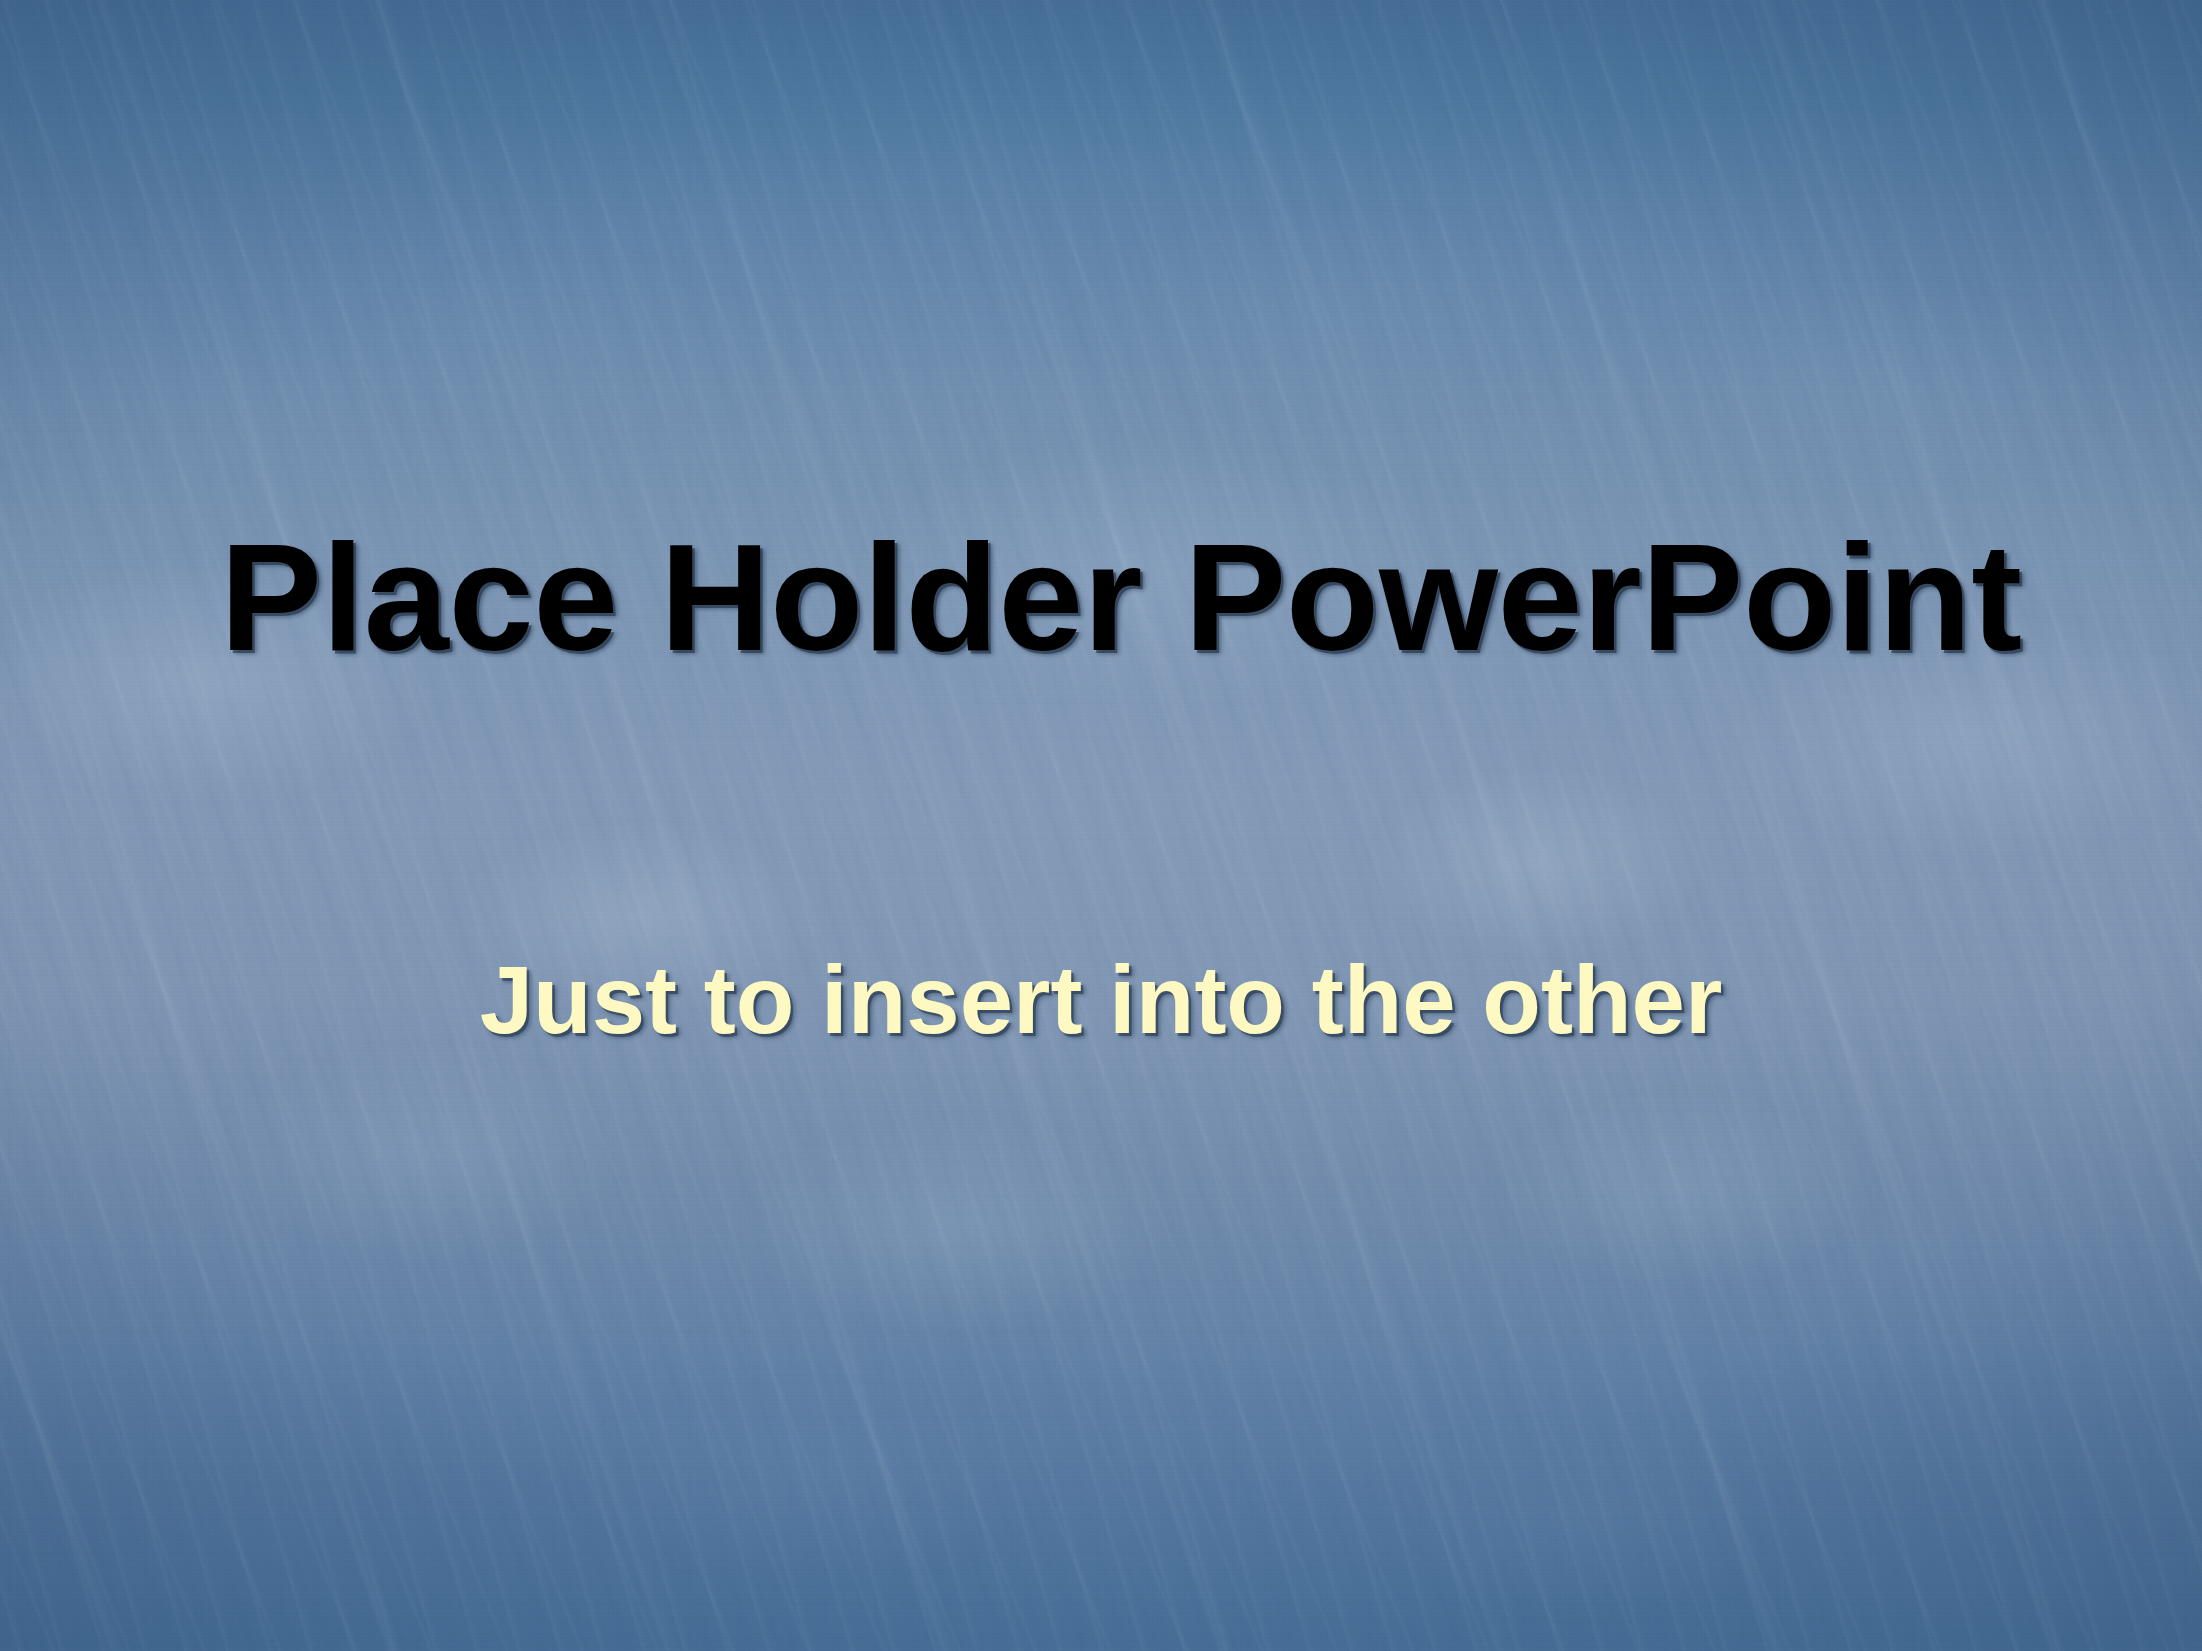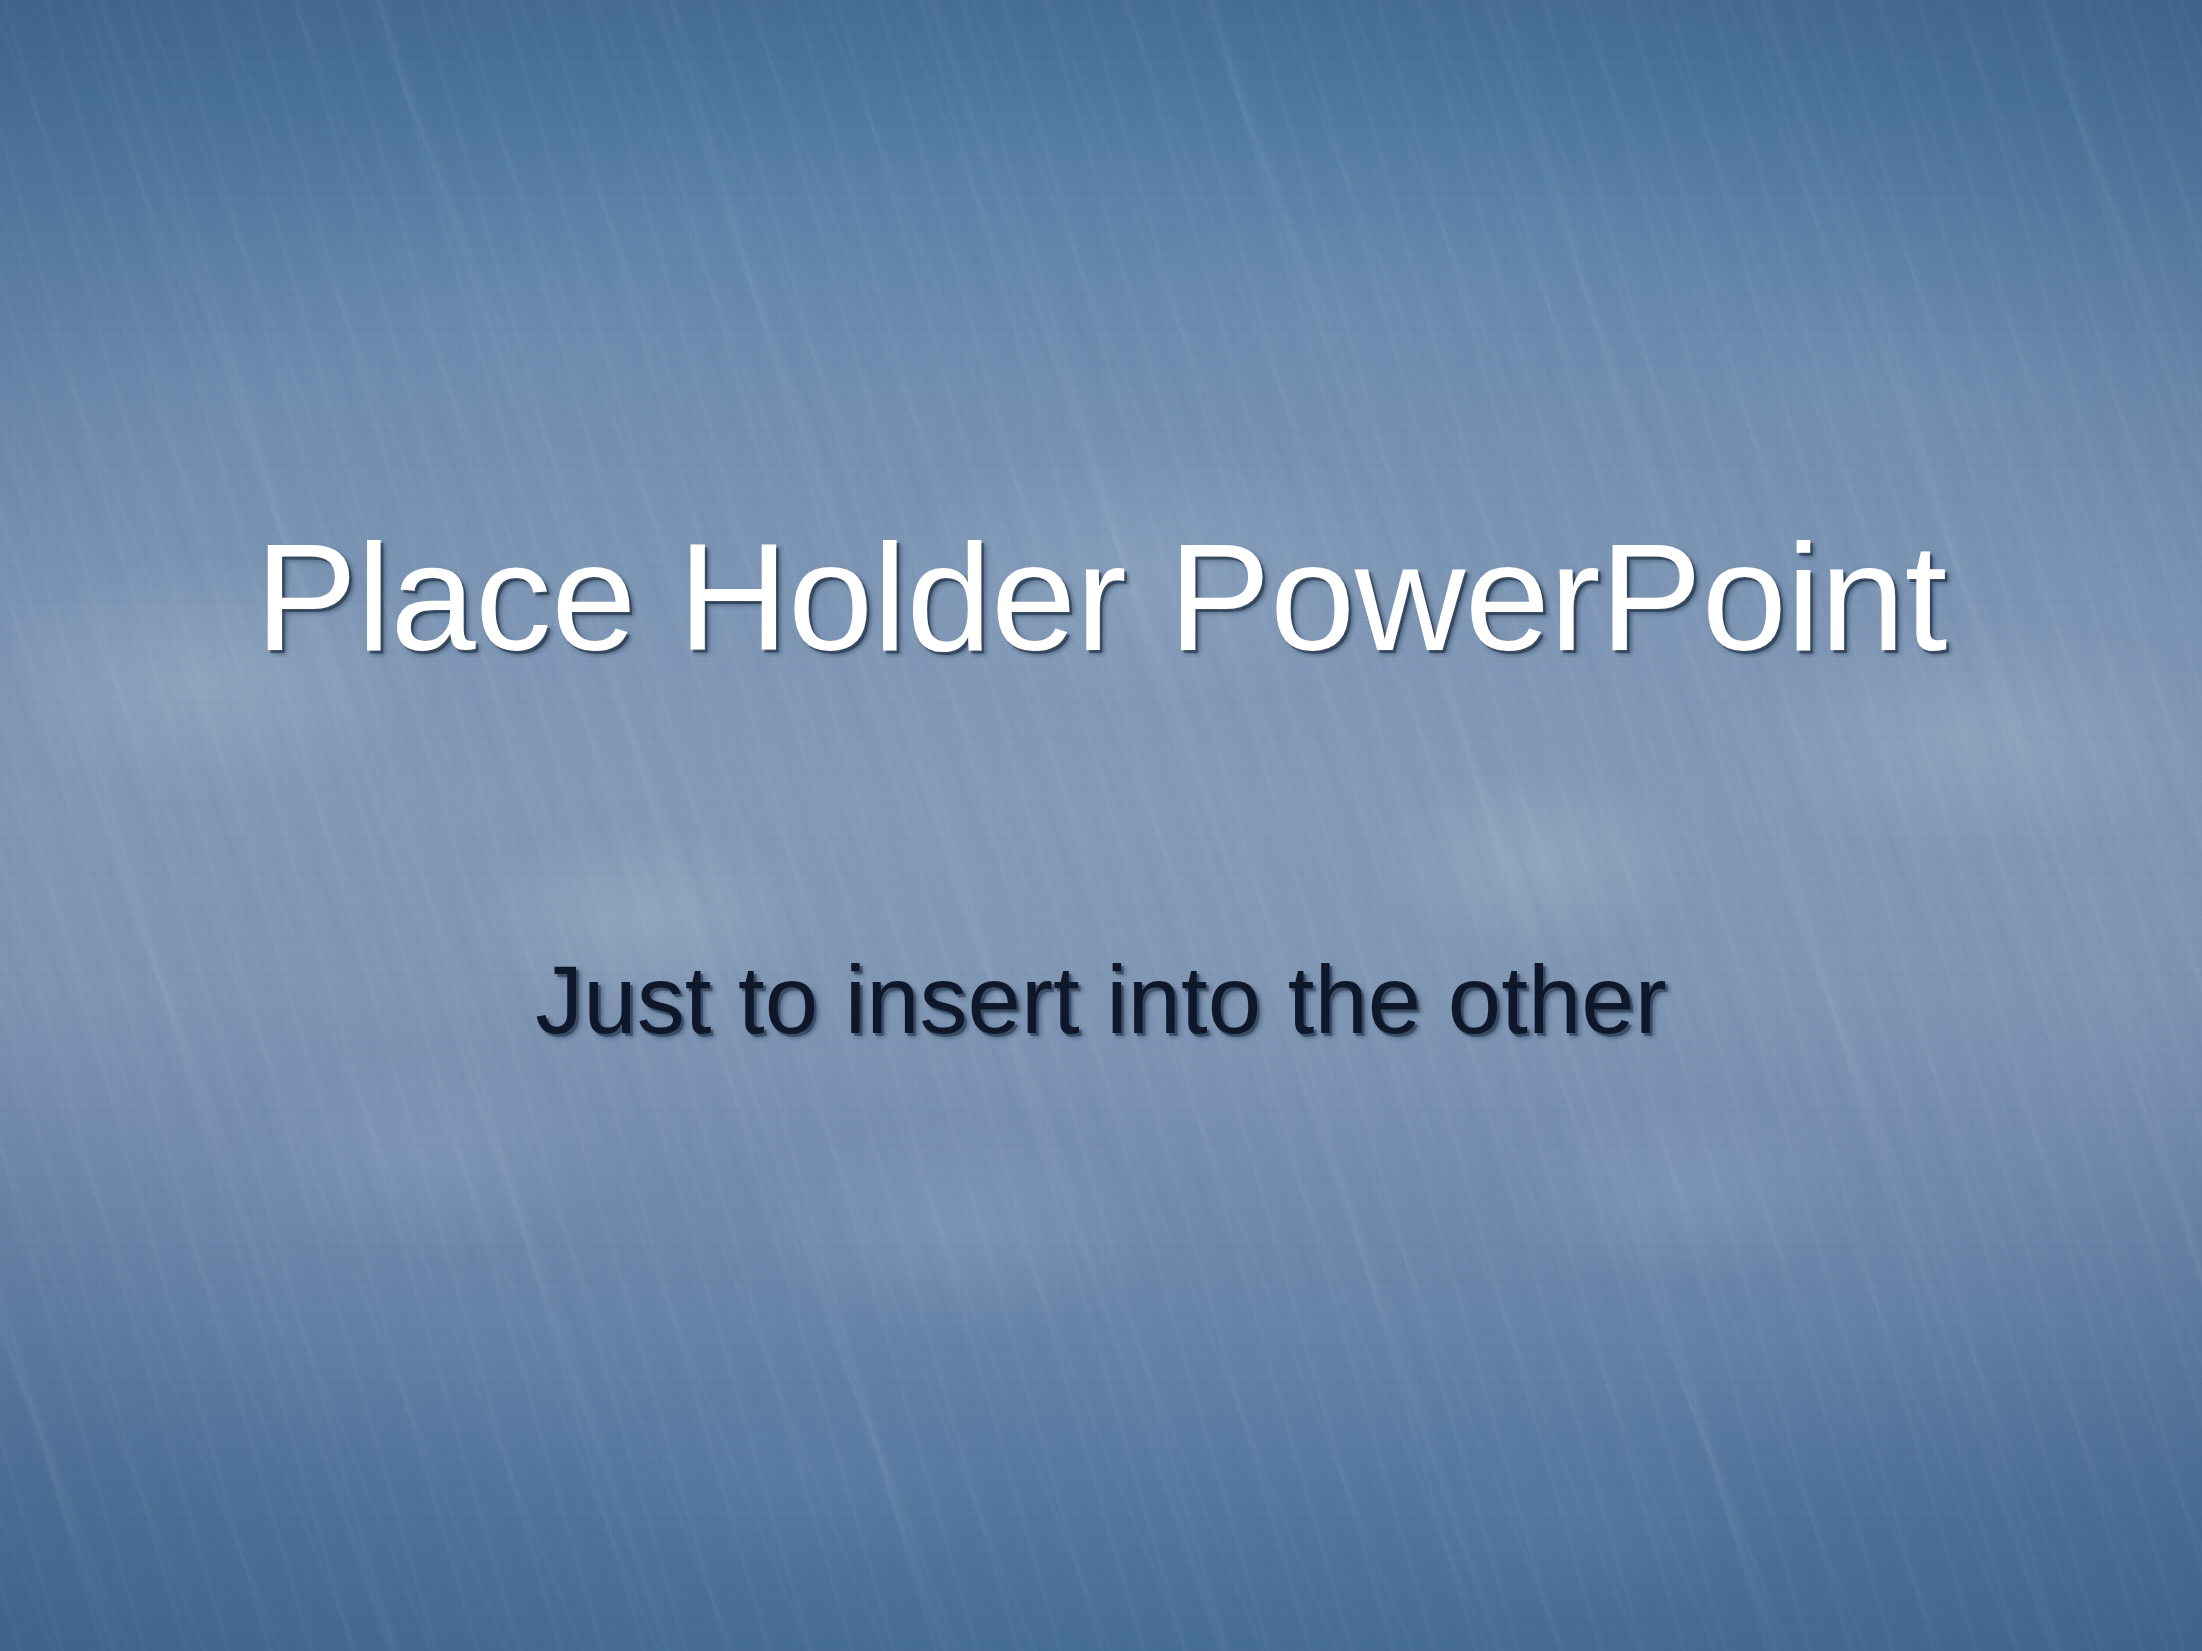--- a/index.html
+++ b/index.html
@@ -153,44 +153,44 @@
     position: absolute;
     left: 220px;
     top: 516px;
     width: 1762px;
     text-align: center;
   }
 
   .title-ph .line {
     font-size: 153px;
     line-height: 1.06;
-    font-weight: normal;
+    font-weight: bold;
     letter-spacing: -0.4px;
-    color: #ffffff;
+    color: #000000;
     white-space: nowrap;
     text-shadow:
        2.6px 2.6px 0px rgba(26,44,66,0.55),
        4.3px 4.3px 4.3px rgba(20,38,60,0.45),
        0.9px 0.9px 0px rgba(255,255,255,0.25);
   }
 
   .subtitle-ph {
     position: absolute;
     left: 330px;
     top: 938px;
     width: 1542px;
     text-align: center;
   }
 
   .subtitle-ph .line {
     font-size: 96px;
     line-height: 1.30;
-    font-weight: normal;
+    font-weight: bold;
     letter-spacing: 0px;
-    color: #0f172a;
+    color: #fef9c3;
     text-shadow:
        2.6px 2.6px 0px rgba(28,48,70,0.50),
        4.3px 4.3px 4.3px rgba(22,40,62,0.42);
   }
 </style>
 </head>
 <body>
 
 <div class="slide">
 

